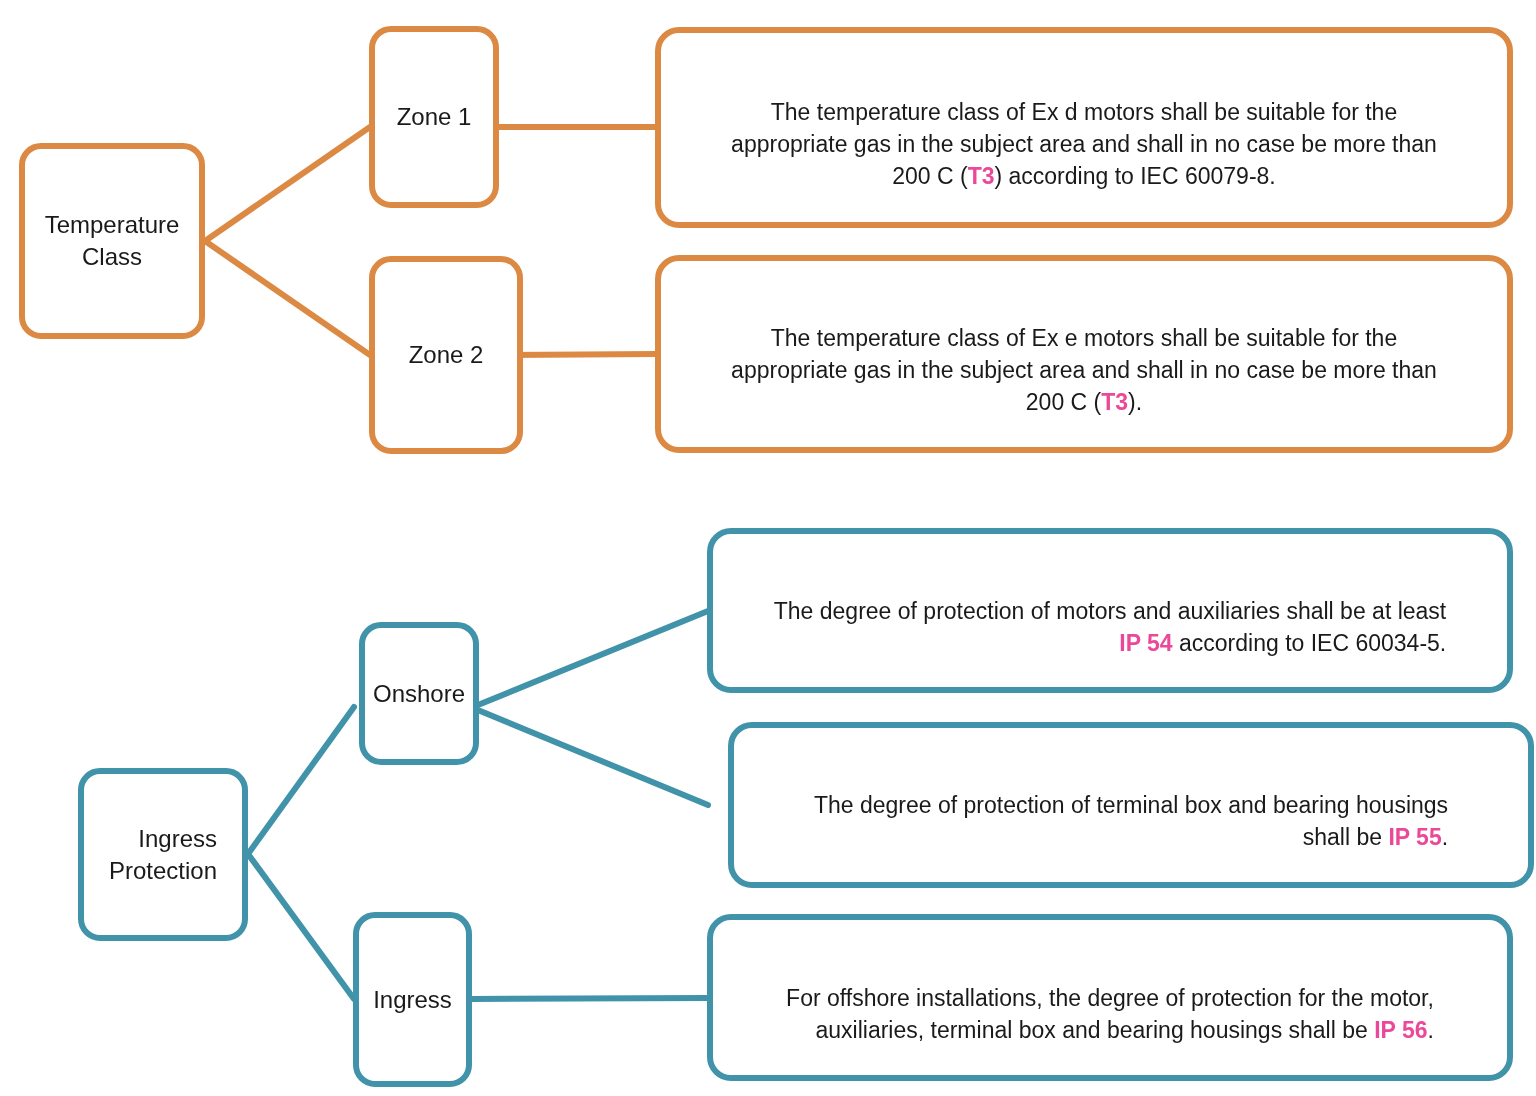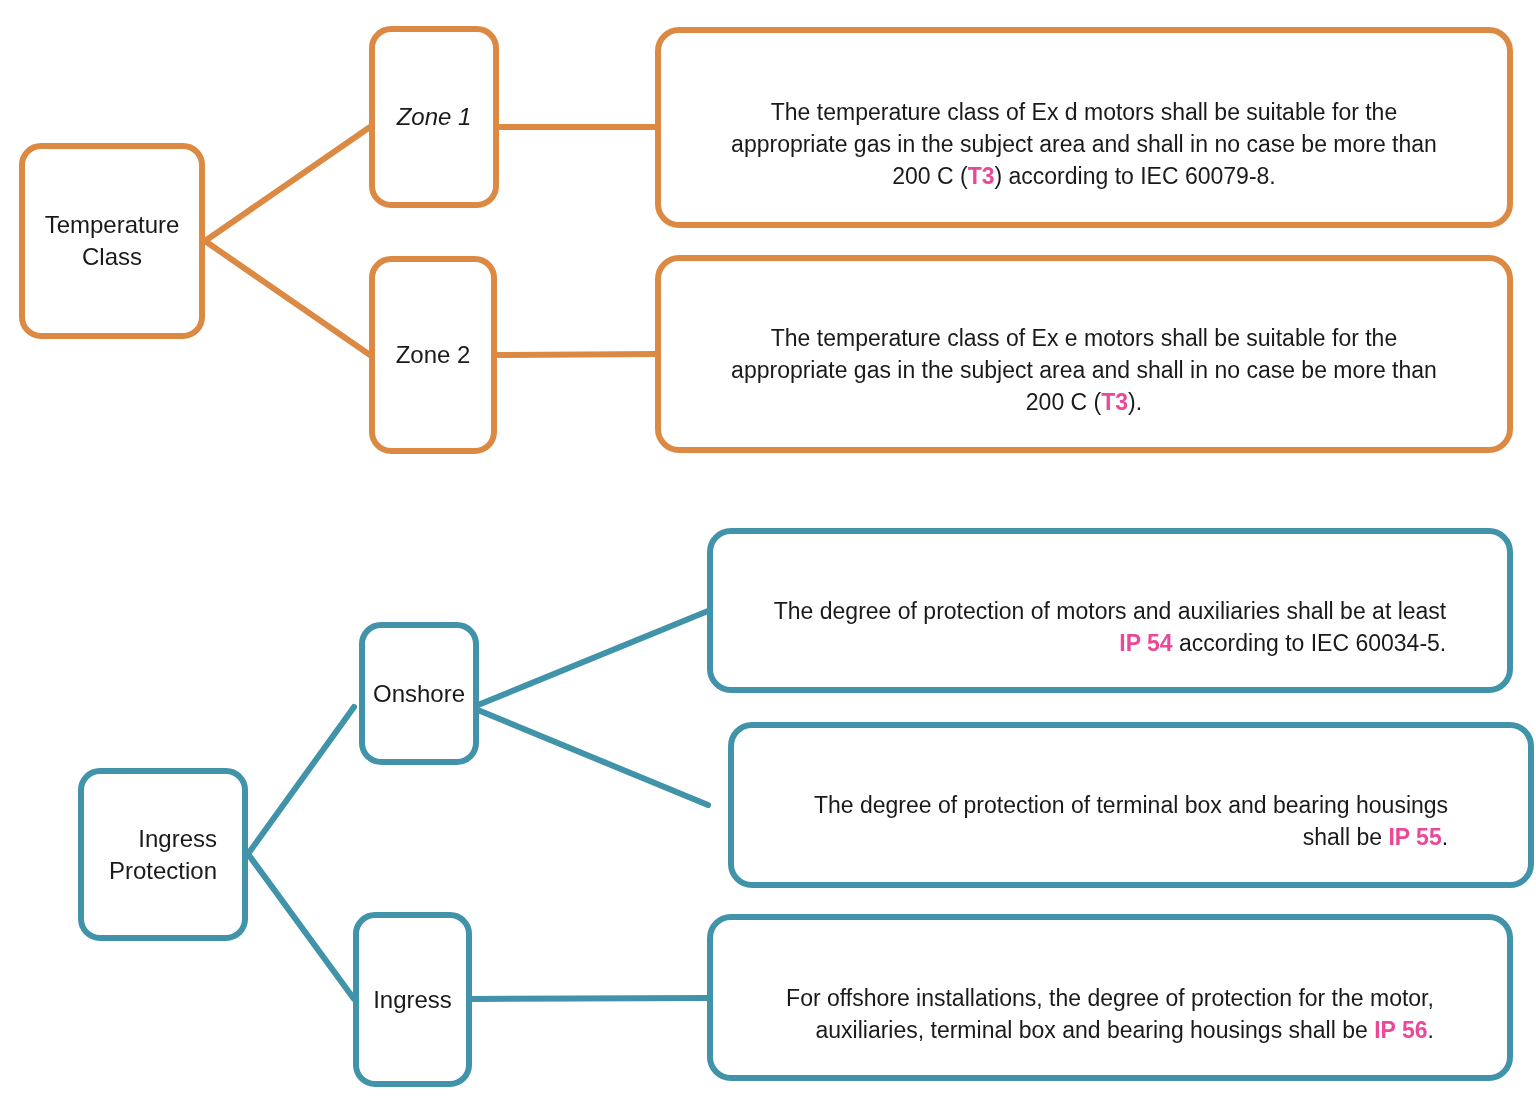--- a/index.html
+++ b/index.html
@@ -81,25 +81,25 @@
     <line class="teal" x1="473" y1="707" x2="708" y2="611"></line>
     <line class="teal" x1="473" y1="708" x2="708" y2="805"></line>
     <line class="teal" x1="471" y1="999" x2="708" y2="998"></line>
   </svg>
 
   <div class="box node orange" style="left:19px; top:143px; width:186px; height:196px;">
     <span class="label">Temperature
 Class</span>
   </div>
 
-  <div class="box node orange" style="left:369px; top:26px; width:130px; height:182px;font-style:italic;">
+  <div class="box node orange" style="left:369px; top:26px; width:130px; height:182px;">
     <span class="label">Zone 1</span>
   </div>
 
-  <div class="box node orange" style="left:369px; top:256px; width:128px; height:198px;">
+  <div class="box node orange" style="left:369px; top:256px; width:154px; height:198px;">
     <span class="label">Zone 2</span>
   </div>
 
   <div class="box detail orange" style="left:655px; top:27px; width:858px; height:201px;">
     <p>
       <span>The temperature class of Ex d motors shall be suitable for the
 appropriate gas in the subject area and shall in no case be more than
 200 C (</span><span class="red">T3</span><span>) according to IEC 60079-8.</span>
     </p>
   </div>

